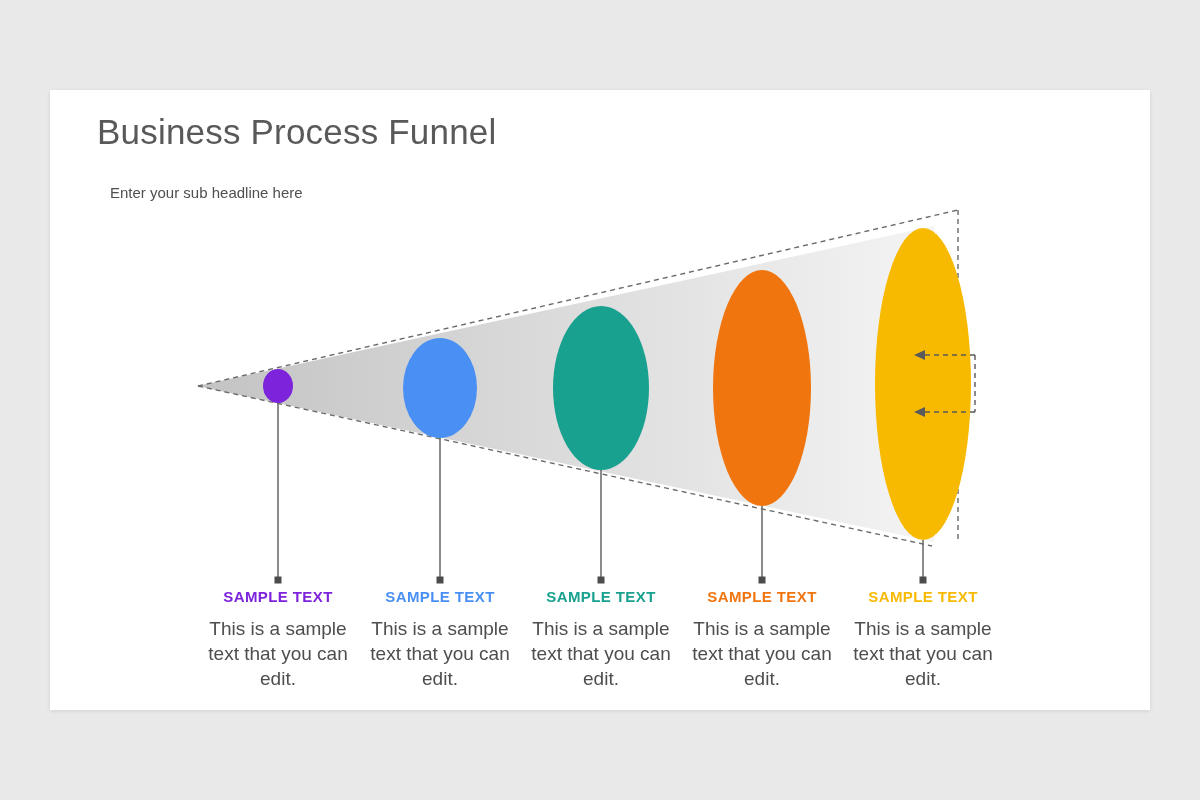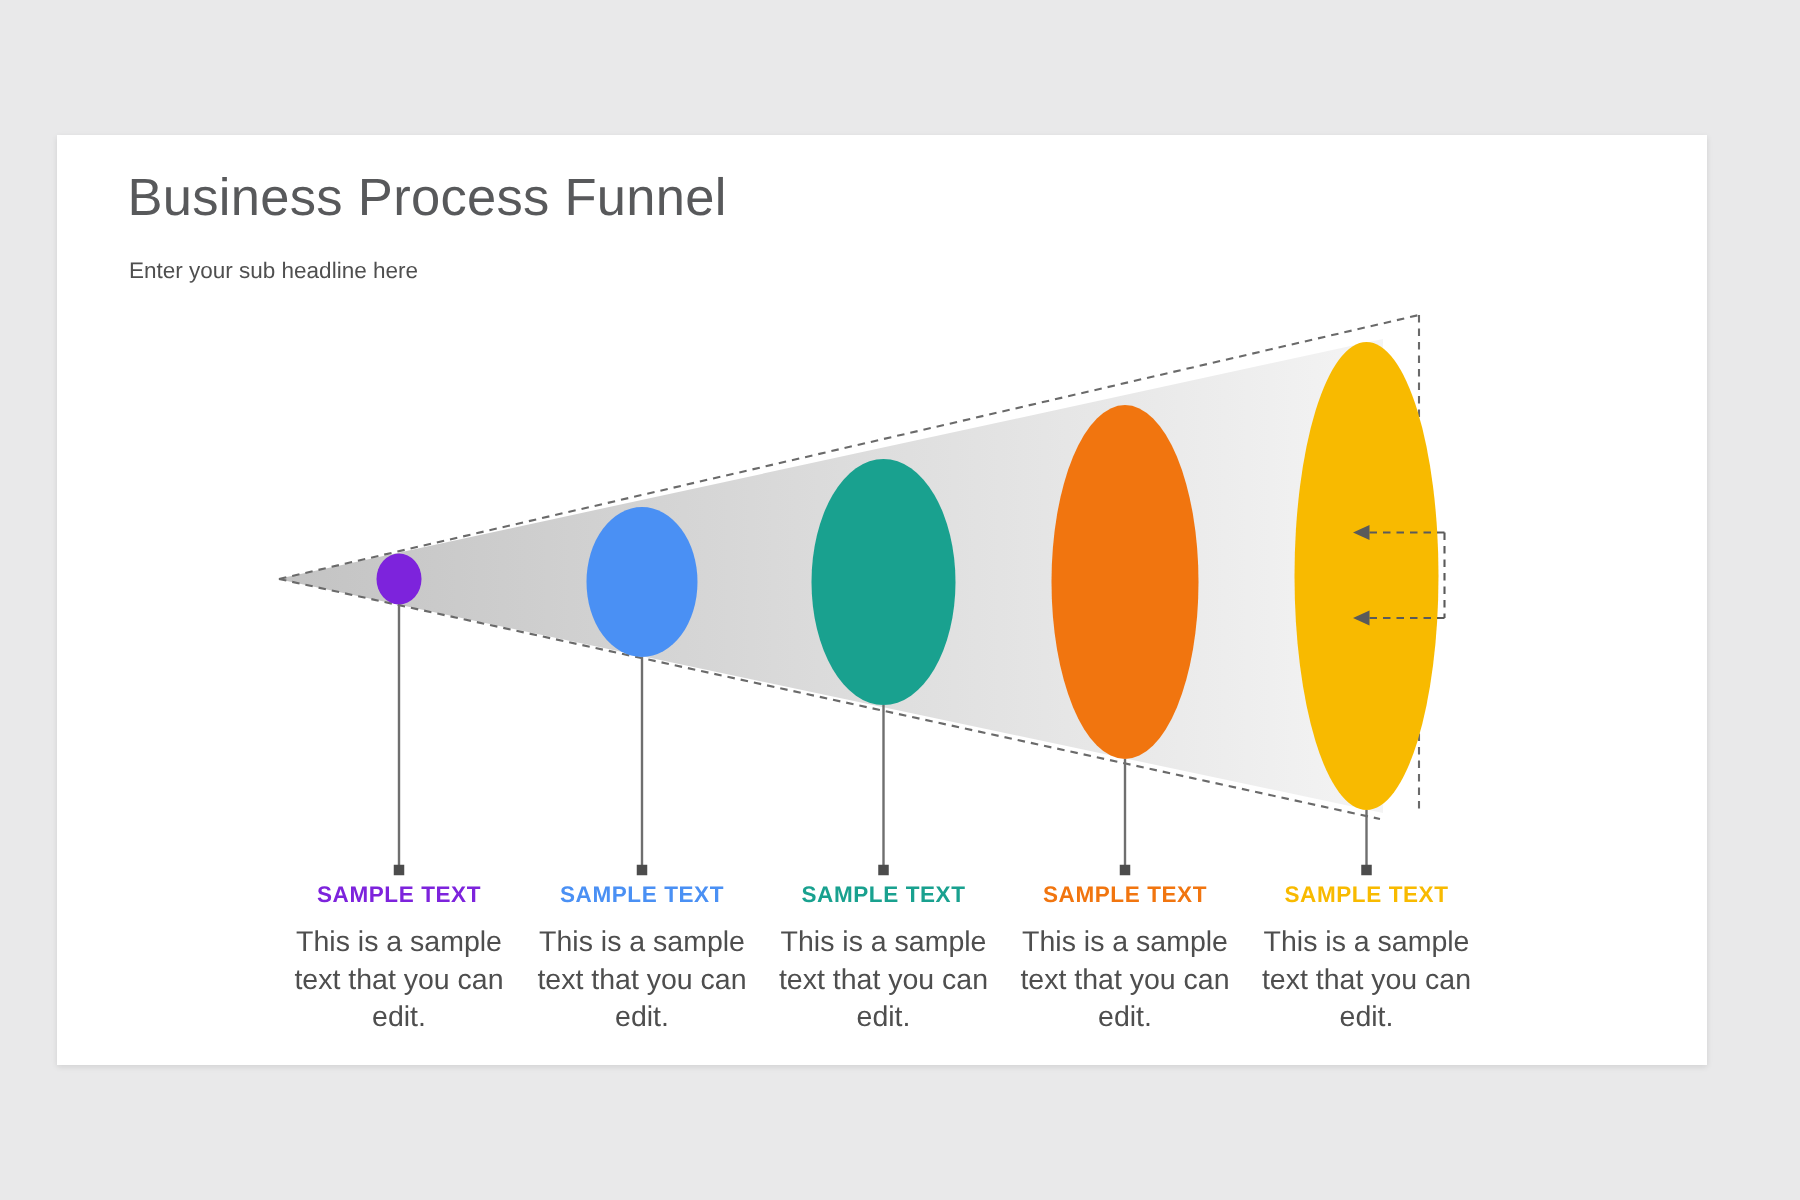--- a/index.html
+++ b/index.html
@@ -1,26 +1,26 @@
 <!DOCTYPE html>
 <html><head>
 <meta charset="utf-8">
 <style>
   html,body { margin:0; padding:0; background:#e9e9ea; font-family:"Liberation Sans", sans-serif; }
   .stage-wrap { position:relative; width:1200px; height:800px; background:#e9e9ea; overflow:hidden; }
   .slide {
-    position:absolute; left:38px; top:90px; width:1100px; height:620px;
+    position:absolute; left:50px; top:90px; width:1100px; height:620px;
     background:#ffffff; box-shadow:0 1px 4px rgba(0,0,0,.10);
   }
   .slide-title {
     position:absolute; left:47px; top:22px; margin:0;
     font-size:35px; font-weight:500; color:#58595b; letter-spacing:.2px;
   }
   .slide-subtitle {
-    position:absolute; left:48px; top:82px; margin:0;
+    position:absolute; left:48px; top:82px; margin:12px;
     font-size:15px; color:#4f4f4f;
   }
   .diagram { position:absolute; left:0; top:0; width:1100px; height:620px; }
   .dashed    { fill:none; stroke:#6a6a6a; stroke-width:1.4; stroke-dasharray:5 4; }
   .connector { stroke:#6f6f6f; stroke-width:1.6; }
   .marker    { fill:#4c4c4c; }
   .arrowline { fill:none; stroke:#5a5a5a; stroke-width:1.4; stroke-dasharray:5 4; }
   .arrowhead { fill:#5a5a5a; }
   .stage-col { position:absolute; top:498px; width:170px; text-align:center; }
   .stage-col.c0 { left:143px; }

